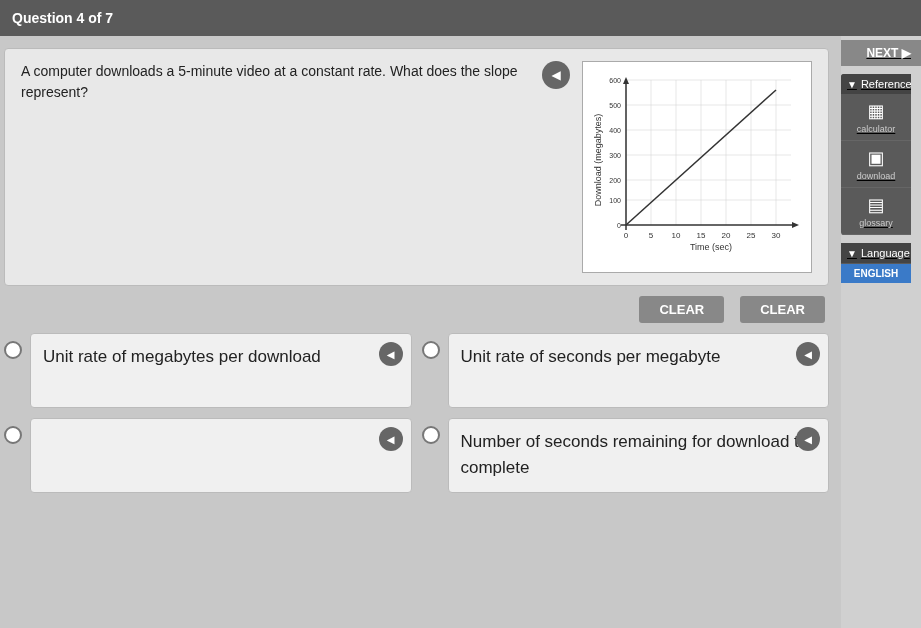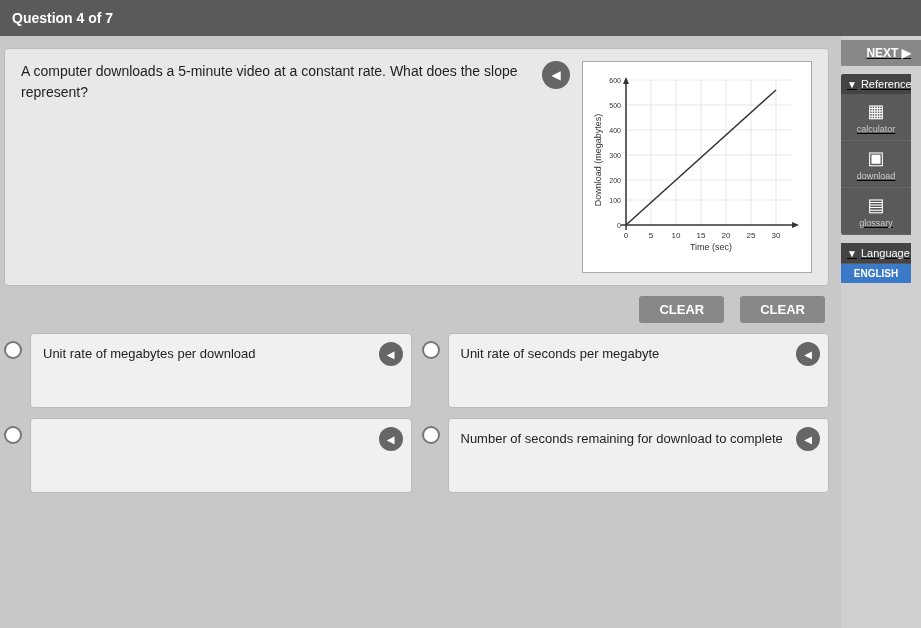--- a/index.html
+++ b/index.html
@@ -146,21 +146,21 @@
       border-radius: 4px;
       padding: 10px 12px;
       flex: 1;
       min-height: 75px;
       position: relative;
       display: flex;
       align-items: flex-start;
     }
 
     .answer-text {
-      font-size: 13px;
+      font-size: 17px;
       color: #222;
       line-height: 1.5;
       flex: 1;
     }
 
     .audio-btn-small {
       background: #666;
       border: none;
       border-radius: 50%;
       width: 24px;

